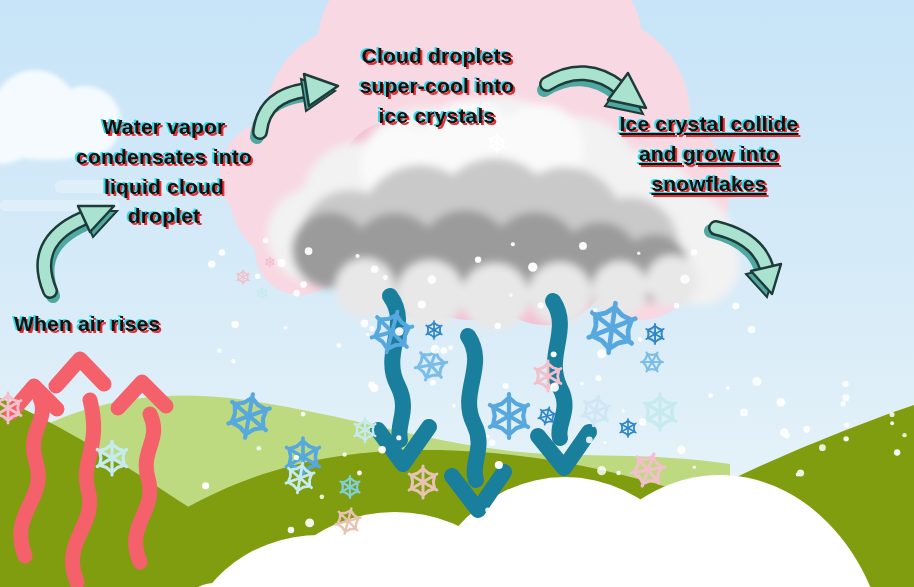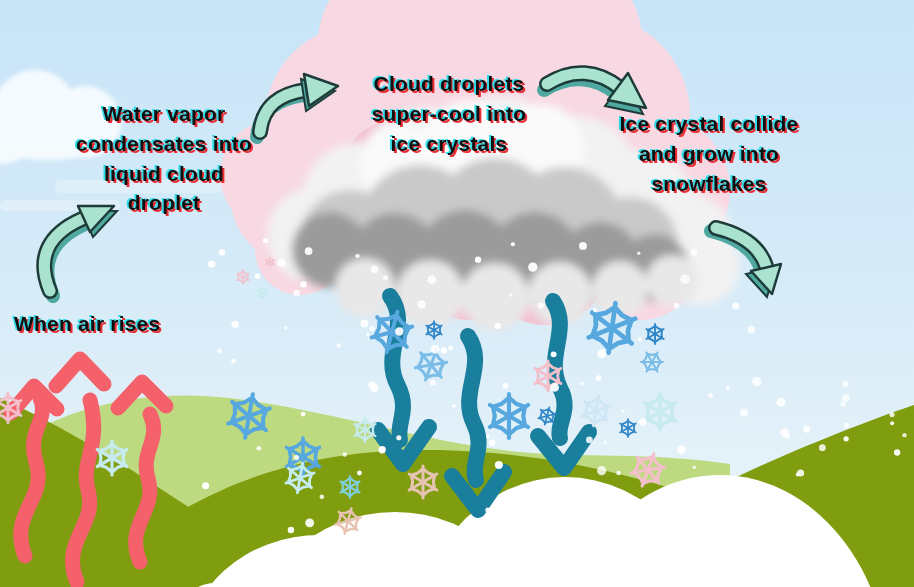--- a/index.html
+++ b/index.html
@@ -8,23 +8,23 @@
     font-family:"Liberation Sans",sans-serif;
   }
   #bg{position:absolute;left:0;top:0;width:914px;height:587px;display:block;}
   .label{
     position:absolute;
     font:700 21px/1.42 "Liberation Sans",sans-serif;
     color:#101010;text-align:center;white-space:pre-line;
     text-shadow:-2px -1px 0 var(--text-shadow-cyan,#35dce8), 2px 2px 0 var(--text-shadow-red,#ea2c33);
     letter-spacing:.2px;
   }
-  #lbl-water{left:38px;top:99px;width:252px;}
-  #lbl-cloud{left:328px;top:41px;width:242px;margin-top:28px;}
-  #lbl-ice{left:596px;top:109px;width:226px;}
+  #lbl-water{left:38px;top:112px;width:252px;}
+  #lbl-cloud{left:316px;top:41px;width:242px;}
+  #lbl-ice{left:596px;top:109px;width:226px;text-decoration:underline;}
   #lbl-when{left:688px;top:293px;width:224px;}
   #lbl-warm{left:14px;top:309px;width:190px;text-align:left;}
   
   .hillLight{fill:var(--hill-light,#bdda80);}
   .hillDark{fill:var(--hill-dark,#7f9d0e);}
   .snow{fill:#ffffff;}
   
   .aSh{fill:none;stroke:#4fa9a0;stroke-width:14;stroke-linecap:round;}
   .aShP{fill:#4fa9a0;stroke:#1d3b38;stroke-width:2;}
   .aOut{fill:none;stroke:#1d3b38;stroke-width:16;stroke-linecap:round;}

